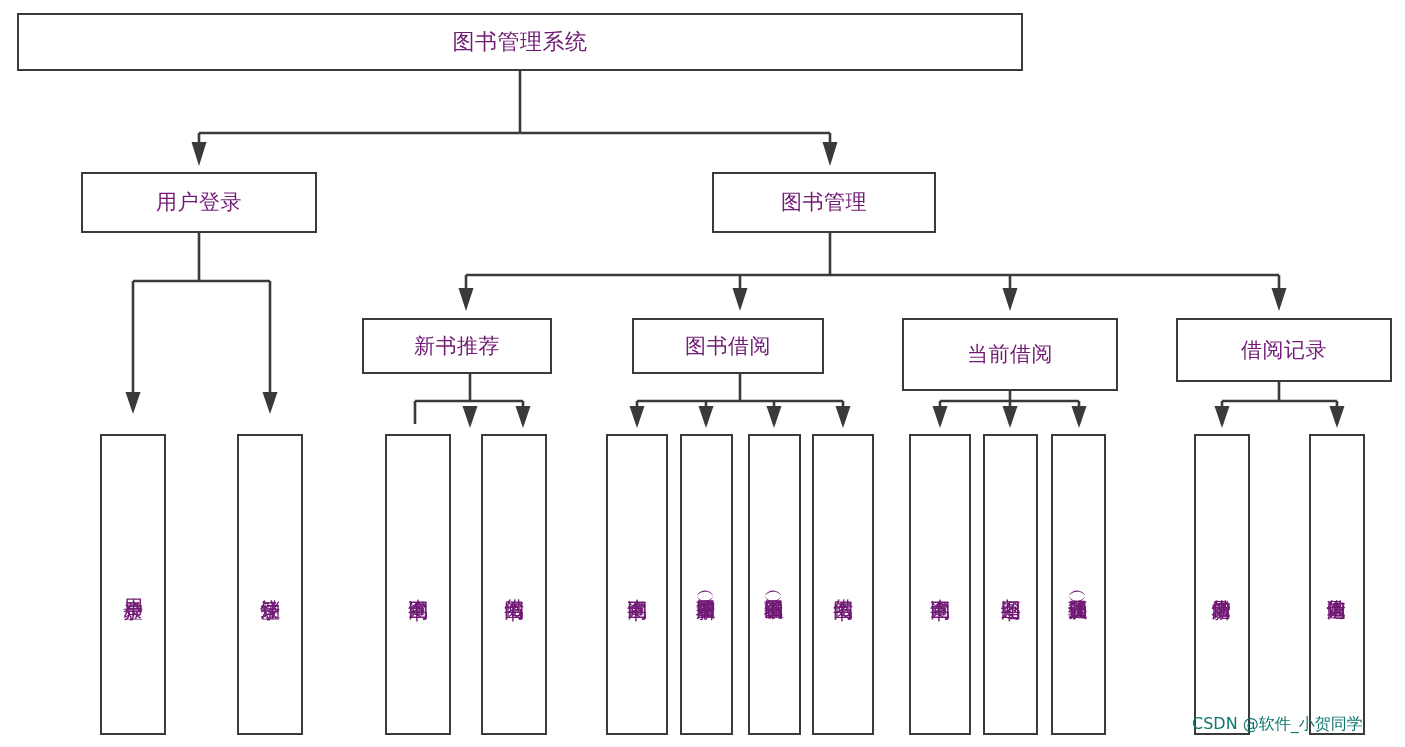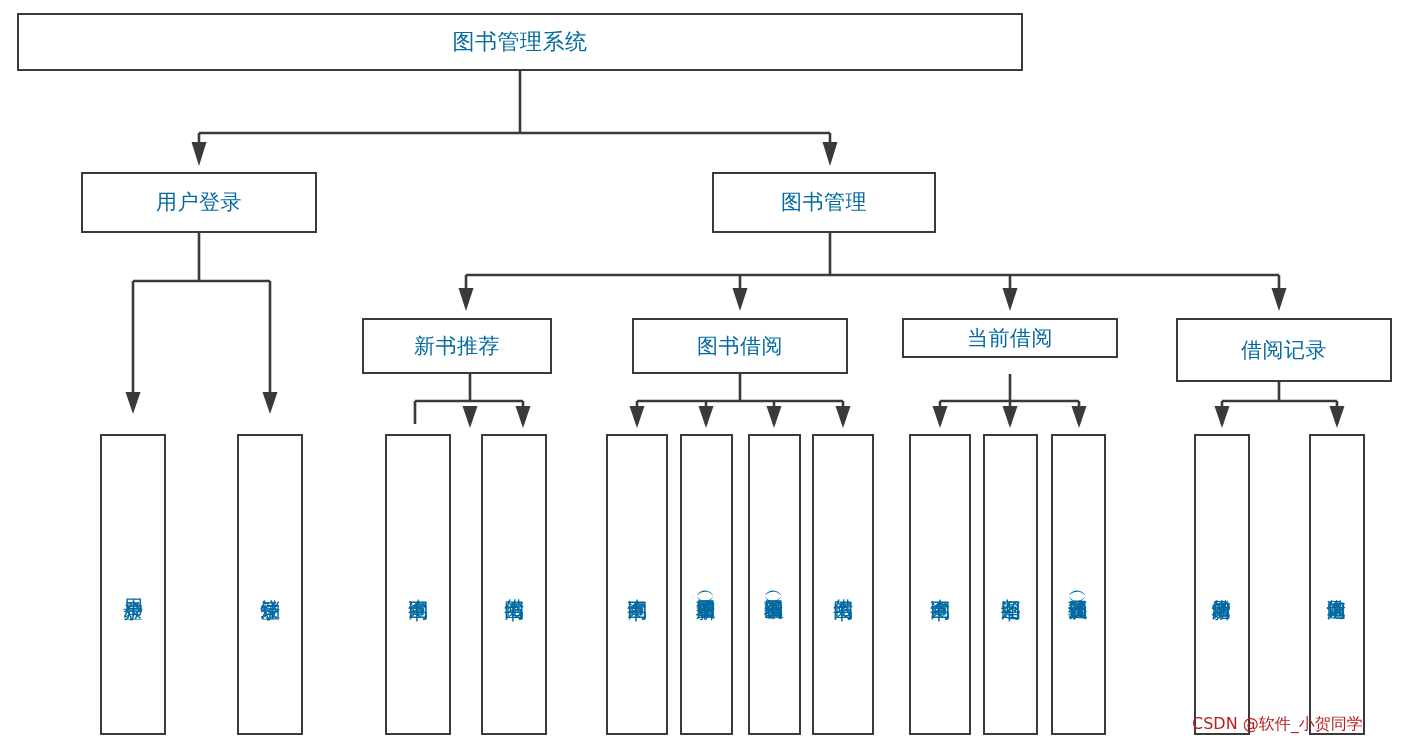--- a/index.html
+++ b/index.html
@@ -27,21 +27,21 @@
     pointer-events: none;
   }
   .node {
     position: absolute;
     box-sizing: border-box;
     background: #ffffff;
     border: 2px solid #3a3a3a;
     display: flex;
     align-items: center;
     justify-content: center;
-    color: #0369a1;
+    color: #701a75;
     z-index: 2;
   }
   .node .label {
     display: block;
     text-align: center;
     line-height: 1.15;
     letter-spacing: 0.5px;
   }
   
   .node.horiz .label {
@@ -67,21 +67,21 @@
   }
   .node.vert.narrow .label {
     font-size: 19px;
     letter-spacing: 0px;
   }
   #watermark {
     position: absolute;
     left: 1192px;
     top: 714px;
     font-size: 16px;
-    color: #b91c1c;
+    color: #0f766e;
     white-space: nowrap;
     z-index: 3;
     font-family: "DejaVu Sans", "Liberation Sans", sans-serif;
   }
 </style>
 </head>
 <body>
 
 <div id="canvas">
 
@@ -164,24 +164,24 @@
   <div class="node horiz" style="left:81px; top:172px; width:236px; height:61px;">
     <span class="label">用户登录</span>
   </div>
   <div class="node horiz" style="left:712px; top:172px; width:224px; height:61px;">
     <span class="label">图书管理</span>
   </div>
 
   <div class="node horiz" style="left:362px; top:318px; width:190px; height:56px;">
     <span class="label">新书推荐</span>
   </div>
-  <div class="node horiz" style="left:632px; top:318px; width:216px; height:56px;">
+  <div class="node horiz" style="left:632px; top:318px; width:192px; height:56px;">
     <span class="label">图书借阅</span>
   </div>
-  <div class="node horiz" style="left:902px; top:318px; width:216px; height:40px;">
+  <div class="node horiz" style="left:902px; top:318px; width:216px; height:73px;">
     <span class="label">当前借阅</span>
   </div>
   <div class="node horiz" style="left:1140px; top:318px; width:216px; height:64px;margin-left:36px;">
     <span class="label">借阅记录</span>
   </div>
 
   <div class="node vert" style="left:100px; top:434px; width:66px; height:301px;">
     <span class="label">用户登录</span>
   </div>
   <div class="node vert" style="left:237px; top:434px; width:66px; height:301px;">

